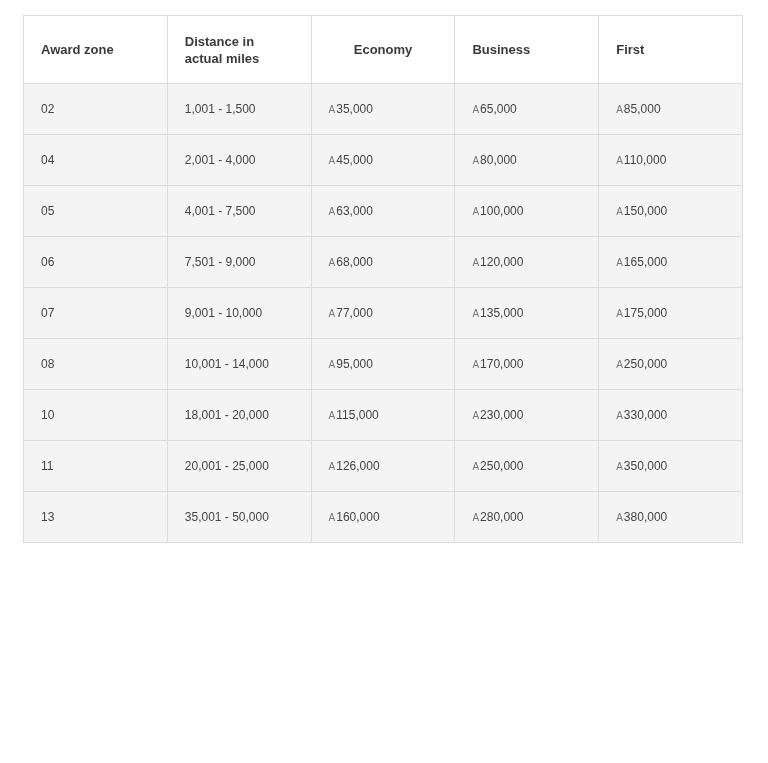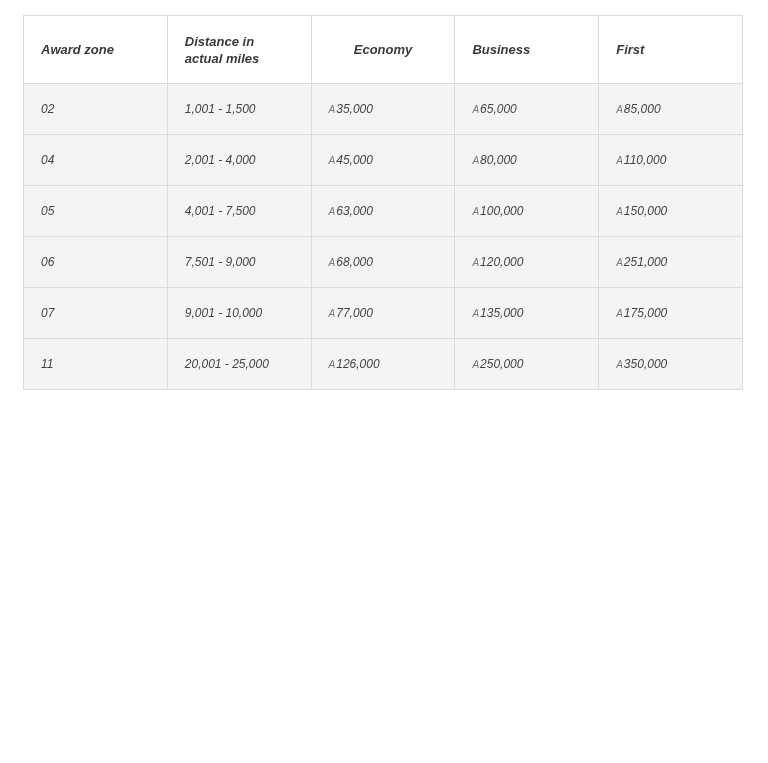--- a/index.html
+++ b/index.html
@@ -12,21 +12,20 @@
     }
     body {
       font-family: "Liberation Sans", "DejaVu Sans", sans-serif;
       color: #3c3c3c;
     }
     .table-wrap {
       position: absolute;
       left: 23px;
       top: 15px;
       width: 719px;
-      font-style: italic;
     }
     table {
       border-collapse: collapse;
       width: 719px;
       table-layout: fixed;
     }
     col { width: 143.8px; }
     th, td {
       border: 1px solid #dcdcdc;
       text-align: left;
@@ -100,31 +99,52 @@
           <td>4,001 - 7,500</td>
           <td><span class="avios">A</span><span>63,000</span></td>
           <td><span class="avios">A</span><span>100,000</span></td>
           <td><span class="avios">A</span><span>150,000</span></td>
         </tr>
         <tr>
           <td>06</td>
           <td>7,501 - 9,000</td>
           <td><span class="avios">A</span><span>68,000</span></td>
           <td><span class="avios">A</span><span>120,000</span></td>
-          <td><span class="avios">A</span><span>251,000</span></td>
+          <td><span class="avios">A</span><span>165,000</span></td>
         </tr>
         <tr>
           <td>07</td>
           <td>9,001 - 10,000</td>
           <td><span class="avios">A</span><span>77,000</span></td>
           <td><span class="avios">A</span><span>135,000</span></td>
           <td><span class="avios">A</span><span>175,000</span></td>
         </tr>
         <tr>
+          <td>08</td>
+          <td>10,001 - 14,000</td>
+          <td><span class="avios">A</span><span>95,000</span></td>
+          <td><span class="avios">A</span><span>170,000</span></td>
+          <td><span class="avios">A</span><span>250,000</span></td>
+        </tr>
+        <tr>
+          <td>10</td>
+          <td>18,001 - 20,000</td>
+          <td><span class="avios">A</span><span>115,000</span></td>
+          <td><span class="avios">A</span><span>230,000</span></td>
+          <td><span class="avios">A</span><span>330,000</span></td>
+        </tr>
+        <tr>
           <td>11</td>
           <td>20,001 - 25,000</td>
           <td><span class="avios">A</span><span>126,000</span></td>
           <td><span class="avios">A</span><span>250,000</span></td>
           <td><span class="avios">A</span><span>350,000</span></td>
         </tr>
+        <tr>
+          <td>13</td>
+          <td>35,001 - 50,000</td>
+          <td><span class="avios">A</span><span>160,000</span></td>
+          <td><span class="avios">A</span><span>280,000</span></td>
+          <td><span class="avios">A</span><span>380,000</span></td>
+        </tr>
       </tbody>
   </table>
 </div>
 
 </body></html>

